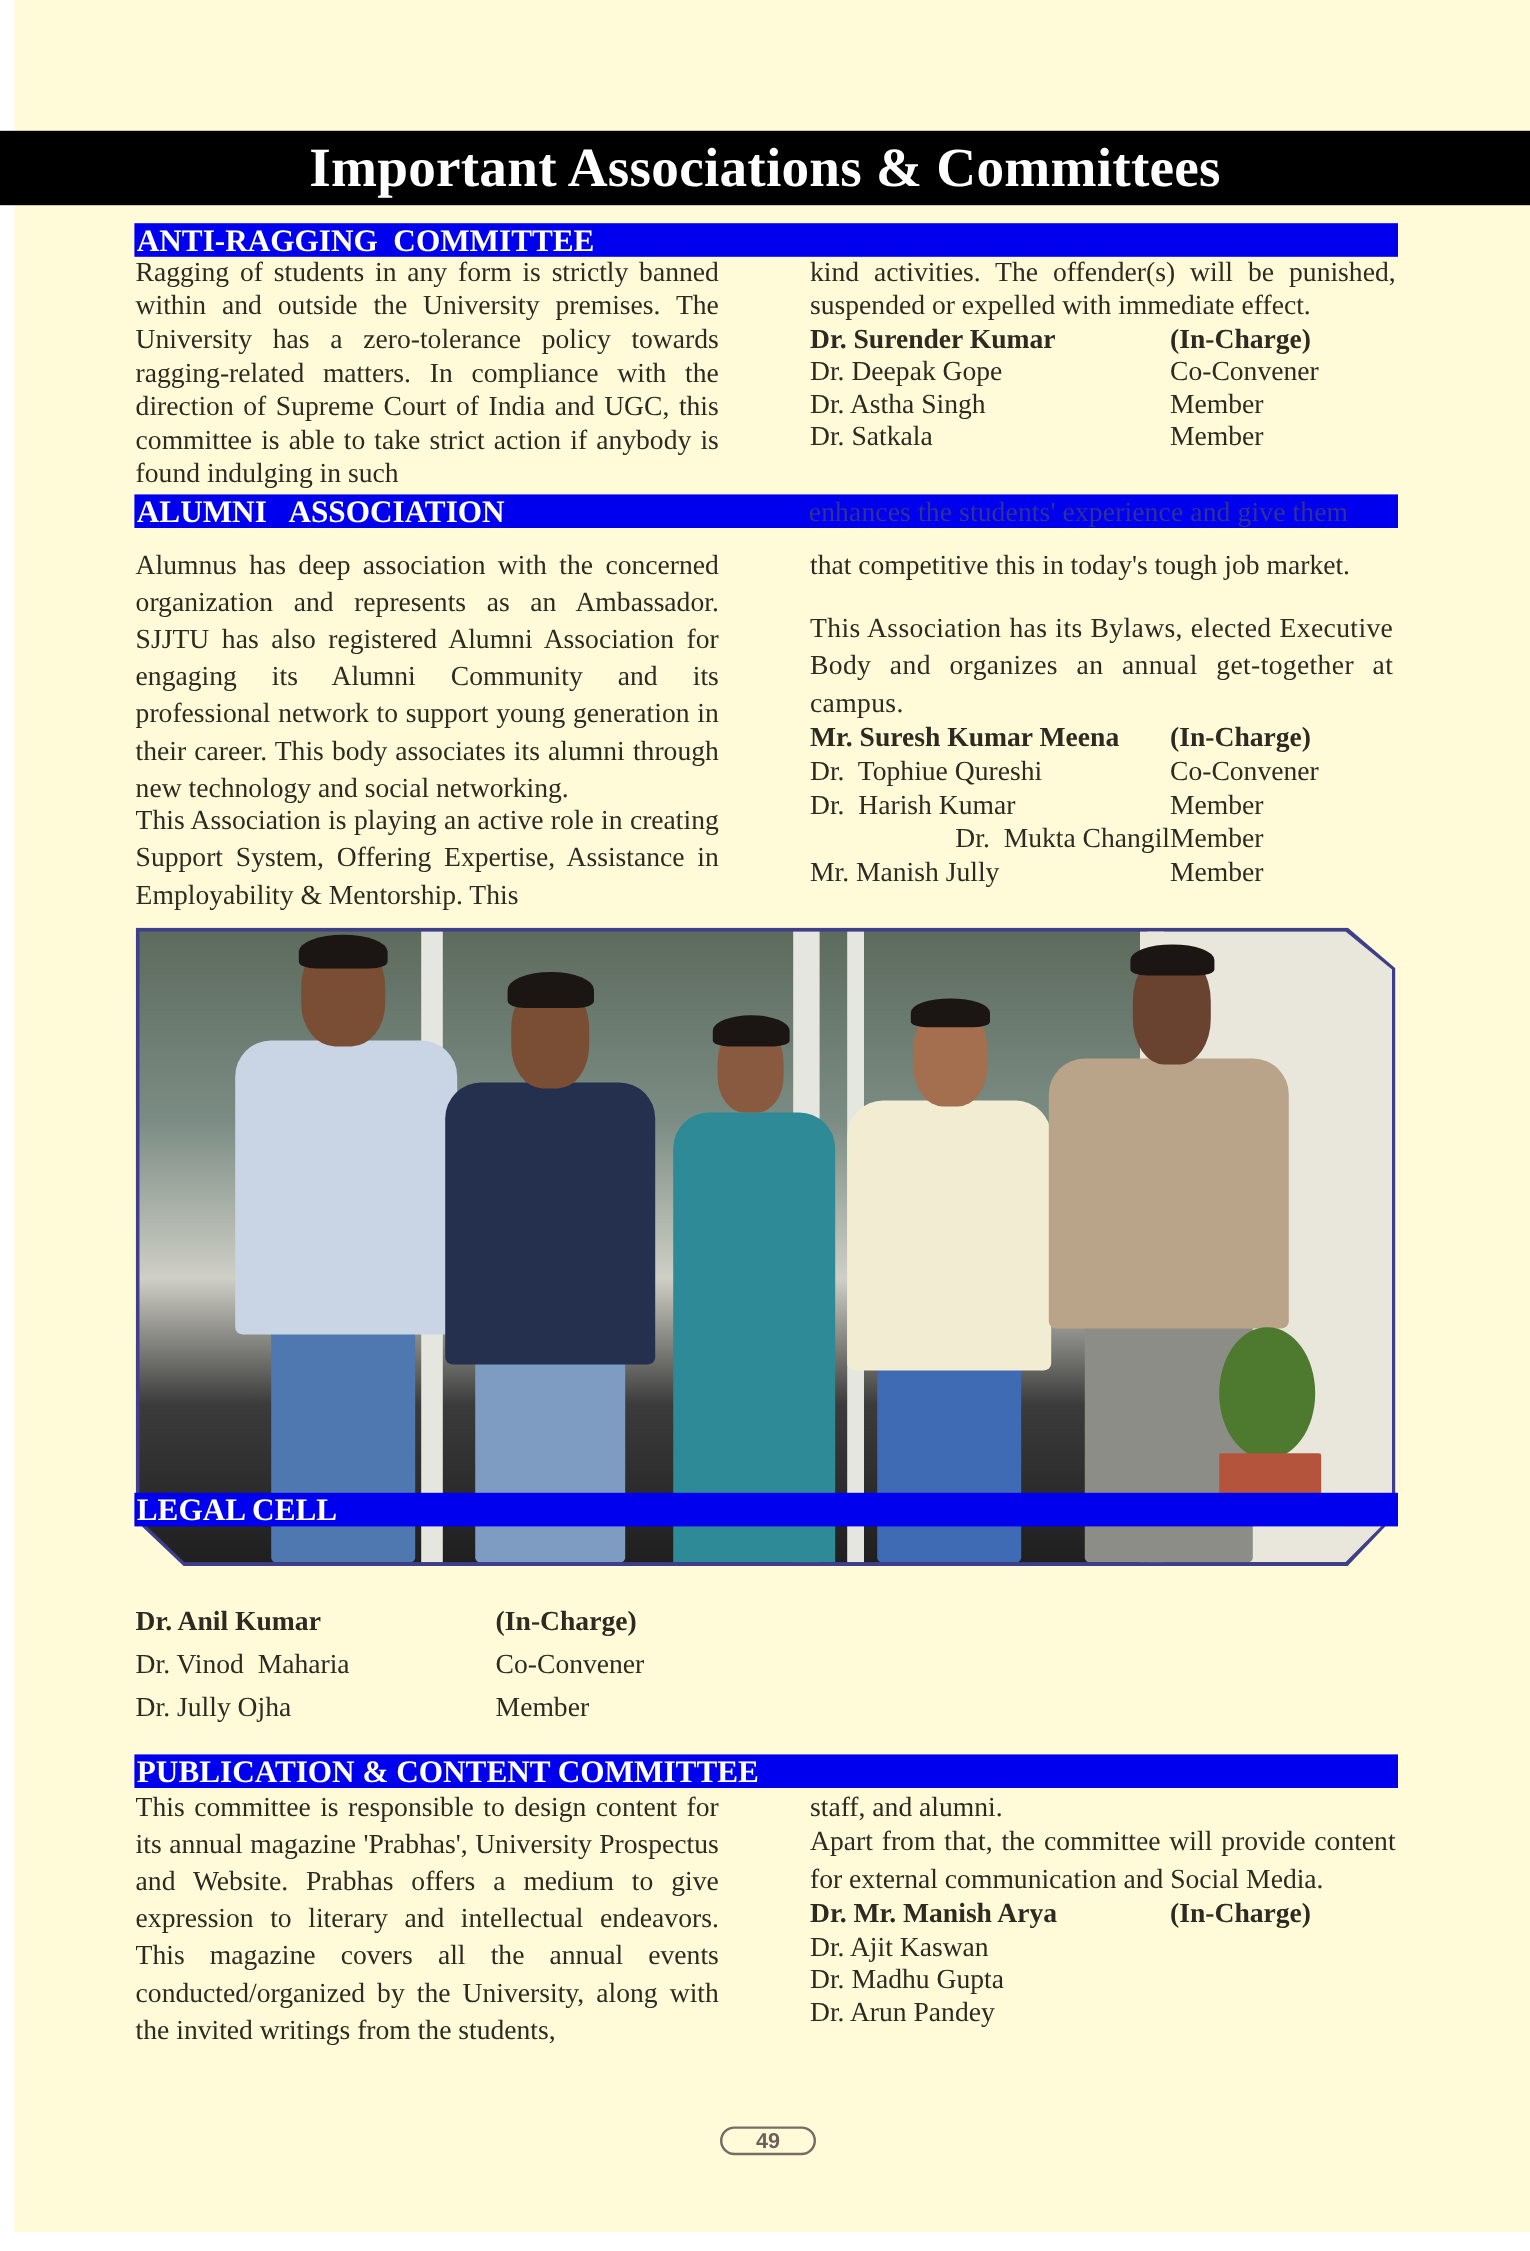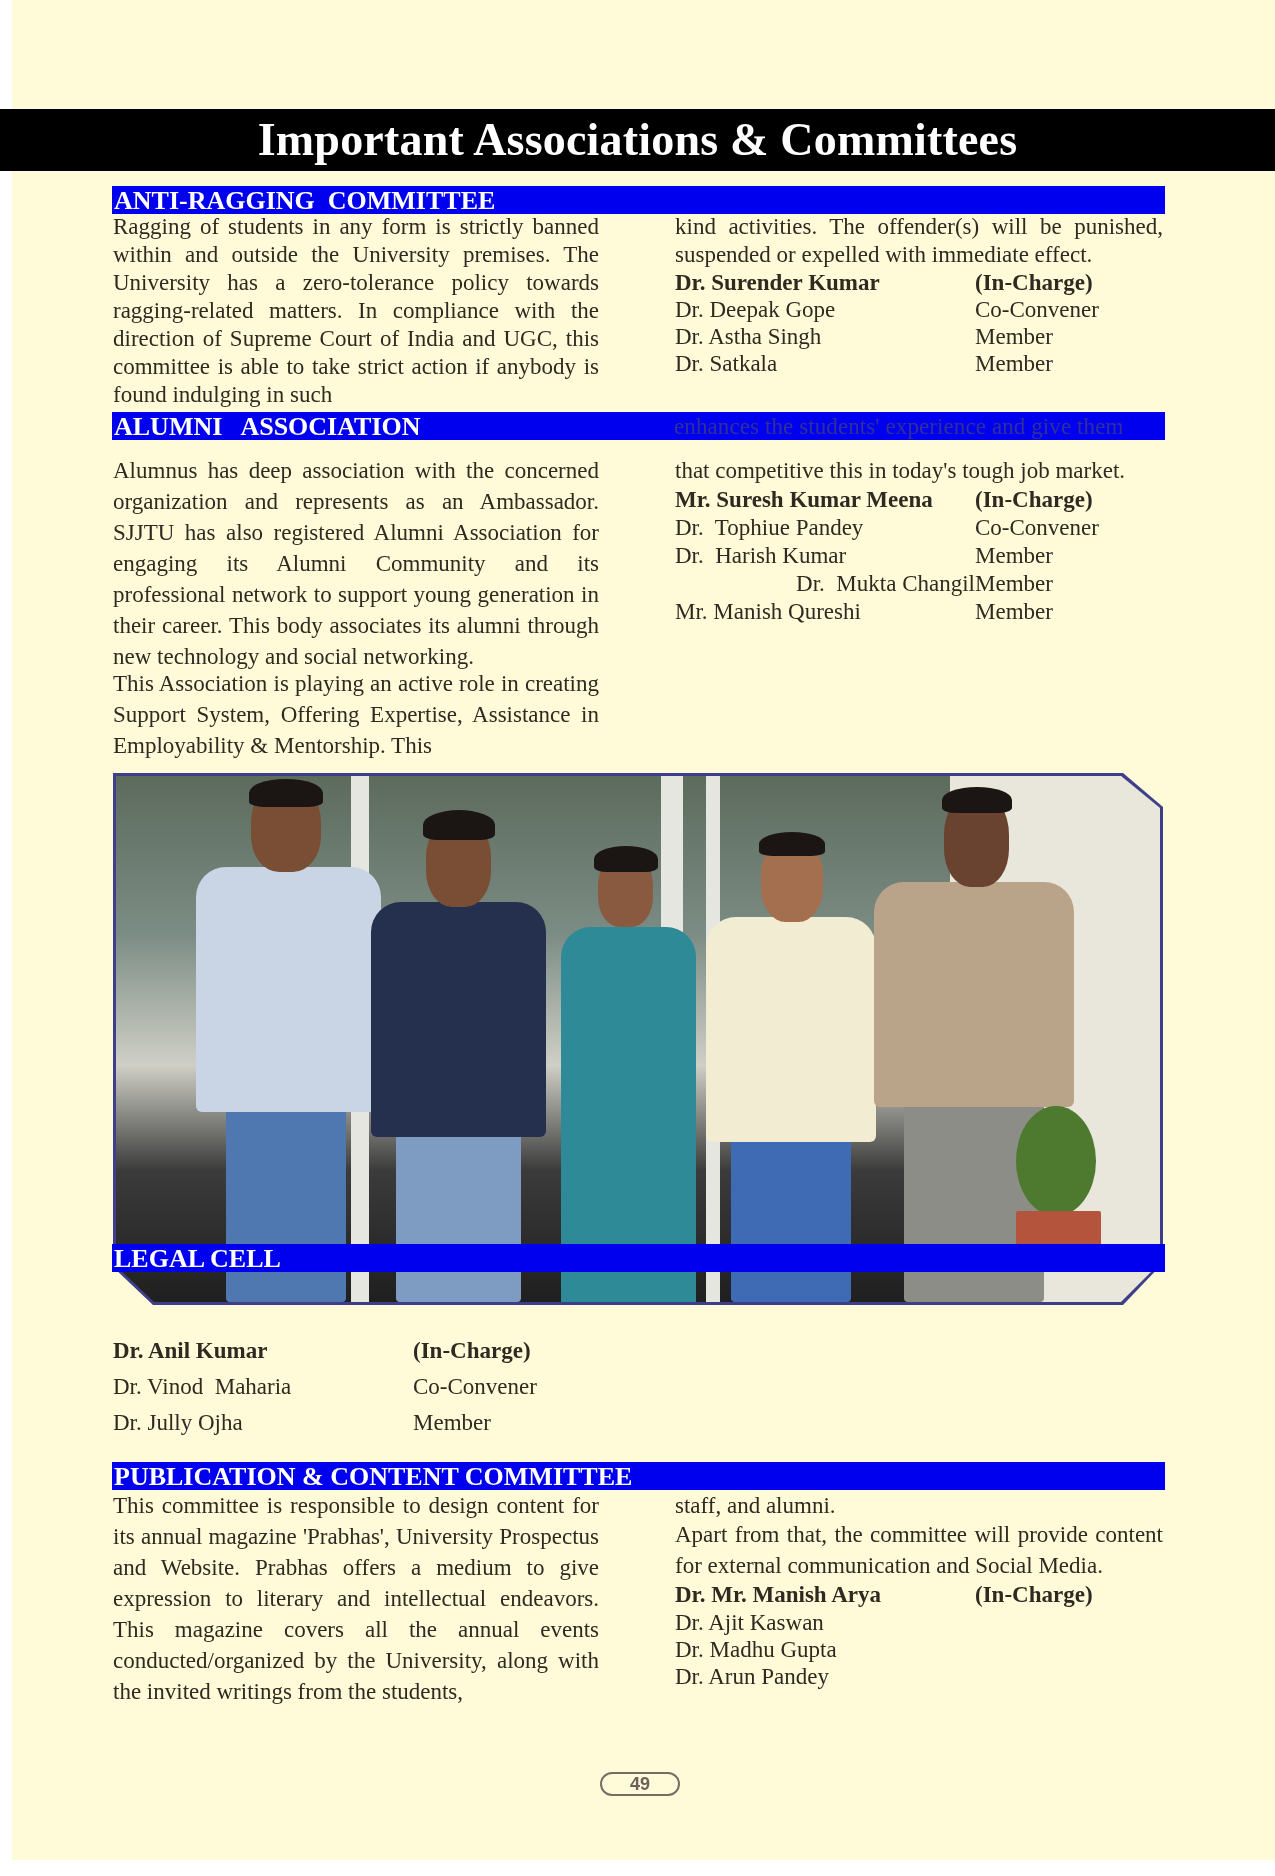--- a/index.html
+++ b/index.html
@@ -71,38 +71,39 @@
 <div class="hdr" style="top:412px;">
   <span style="white-space:pre;">ALUMNI   ASSOCIATION</span>
   <span class="ghost">enhances the students' experience and give them</span>
 </div>
 <div class="col" style="left:113px; top:455px; width:486px; line-height:31px;">
   <p class="para" style="line-height:31px;">Alumnus has deep association with the concerned organization and represents as an Ambassador. SJJTU has also registered Alumni Association for engaging its Alumni Community and its professional network to support young generation in their career. This body associates its alumni through new technology and social networking.</p>
   <p class="para" style="line-height:31px; margin-top:-4px;">This Association is playing an active role in creating Support System, Offering Expertise, Assistance in Employability &amp; Mentorship.  This</p>
 </div>
 <div class="col" style="left:675px; top:456px; width:486px;">
   <p class="para" style="line-height:30px;">that competitive this in today's tough job market.</p>
+  <p class="para" style="line-height:31px; margin-top:22px; letter-spacing:0.3px;">This Association has its Bylaws, elected Executive Body and organizes an annual get-together at campus.</p>
   <div class="row bold">
     <span class="n">Mr. Suresh Kumar Meena</span>
     <span class="r">(In-Charge)</span>
   </div>
   <div class="row">
-    <span class="n" style="white-space:pre;">Dr.  Tophiue Pandey</span>
+    <span class="n" style="white-space:pre;">Dr.  Tophiue Qureshi</span>
     <span class="r">Co-Convener</span>
   </div>
   <div class="row">
     <span class="n" style="white-space:pre;">Dr.  Harish Kumar</span>
     <span class="r">Member</span>
   </div>
   <div class="row">
     <span class="n" style="white-space:pre;text-align:right;">Dr.  Mukta Changil</span>
     <span class="r">Member</span>
   </div>
   <div class="row">
-    <span class="n">Mr. Manish Qureshi</span>
+    <span class="n">Mr. Manish Jully</span>
     <span class="r">Member</span>
   </div>
 </div>
 
 <div class="photo" title="Group photo of five committee members standing in front of glass doors">
   <div class="photo-inner">
     <div class="door" style="left:235px; width:18px;"></div>
     <div class="door" style="left:545px; width:22px;"></div>
     <div class="door" style="left:590px; width:14px;"></div>
     <div class="door" style="left:840px; width:14px;"></div>

